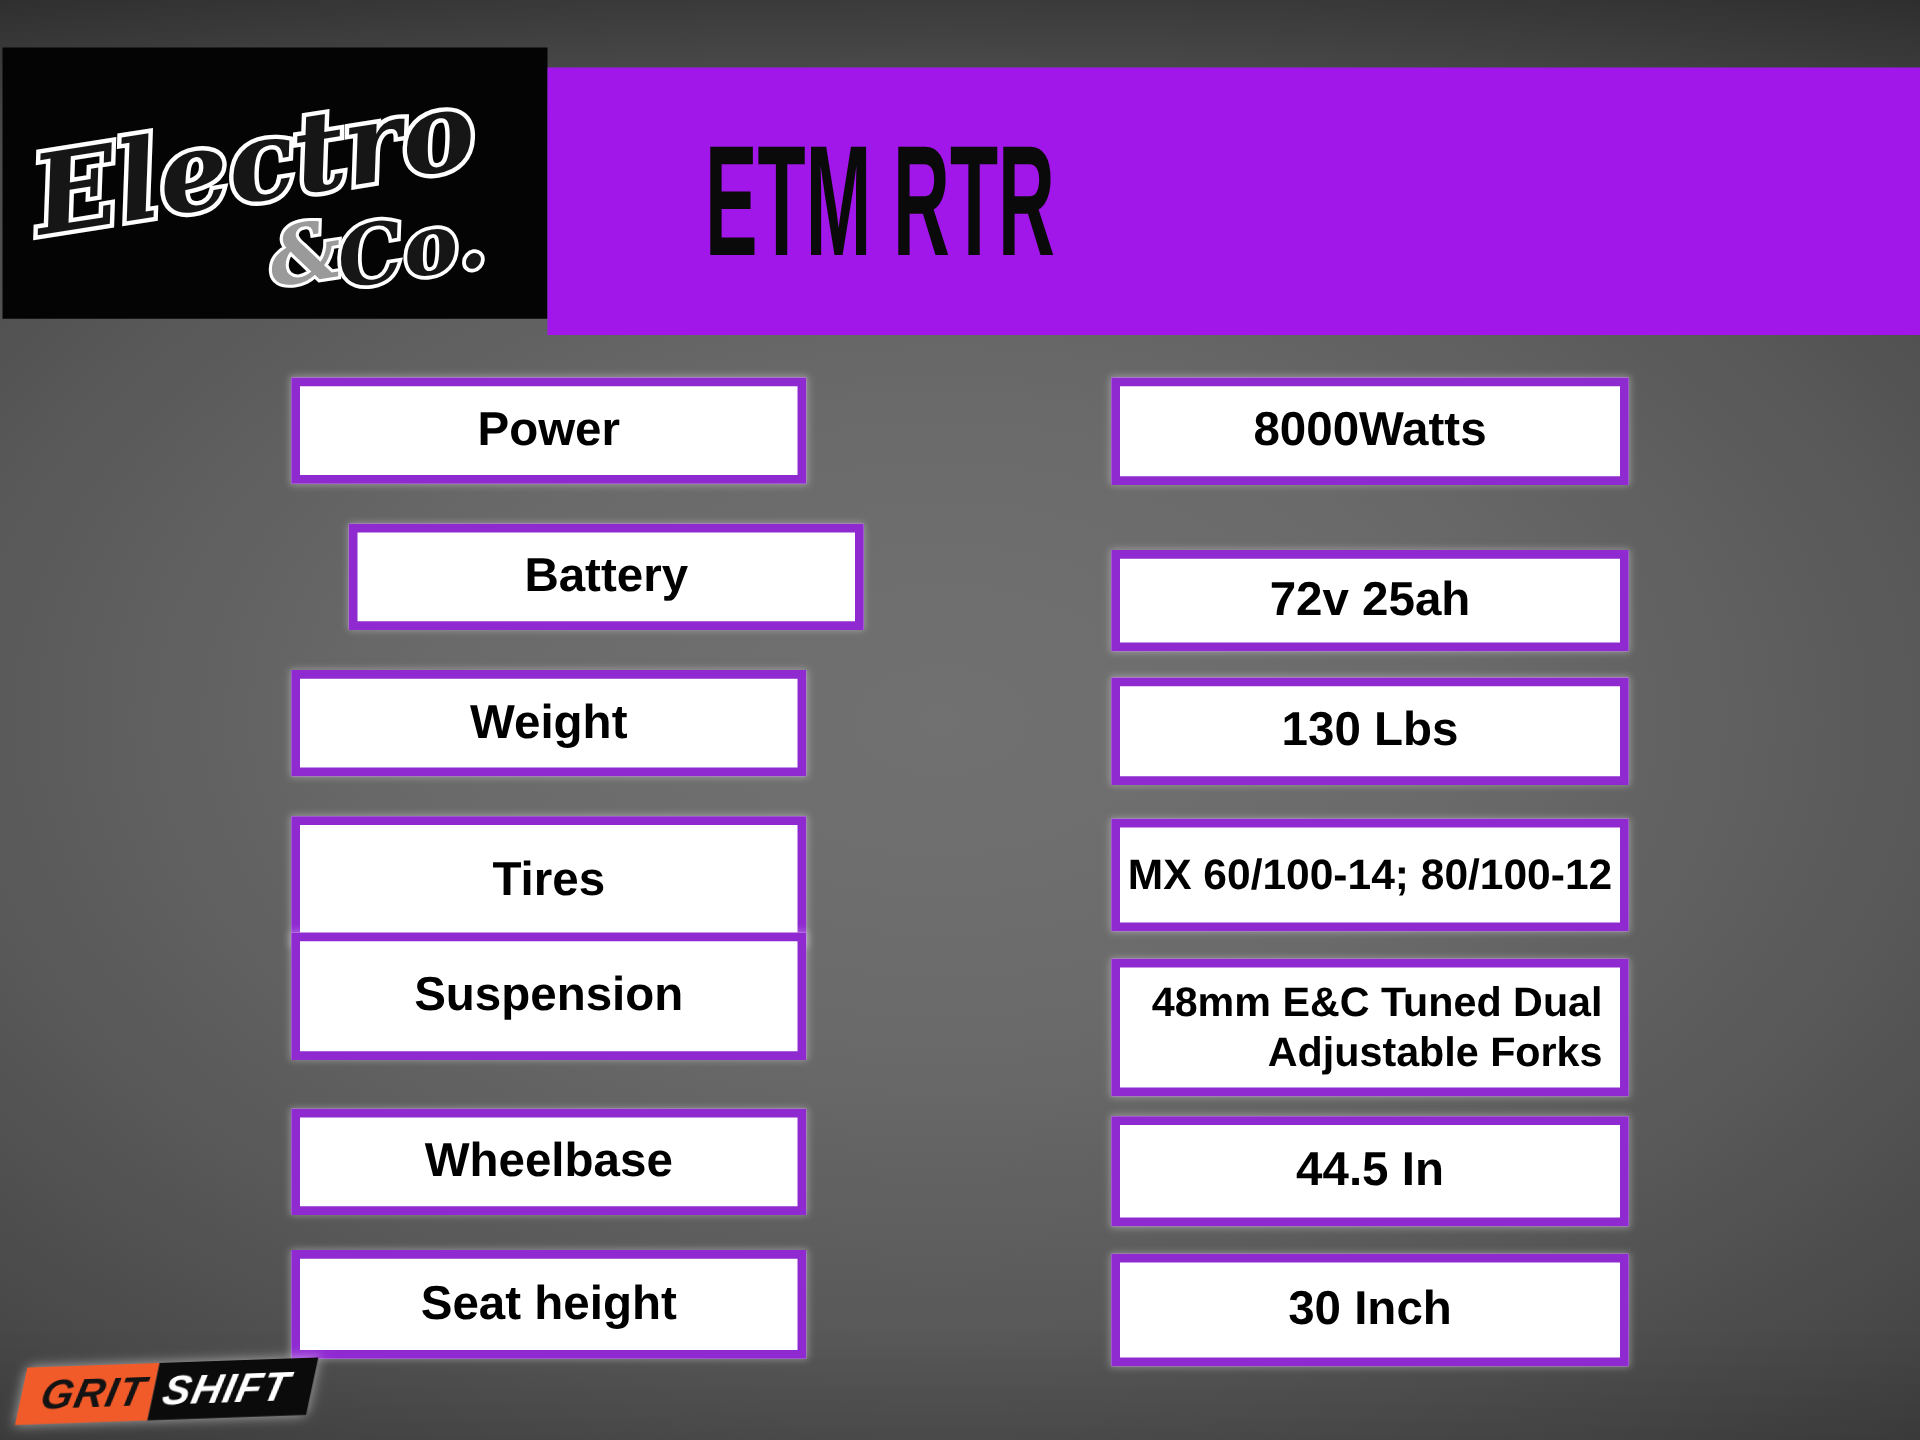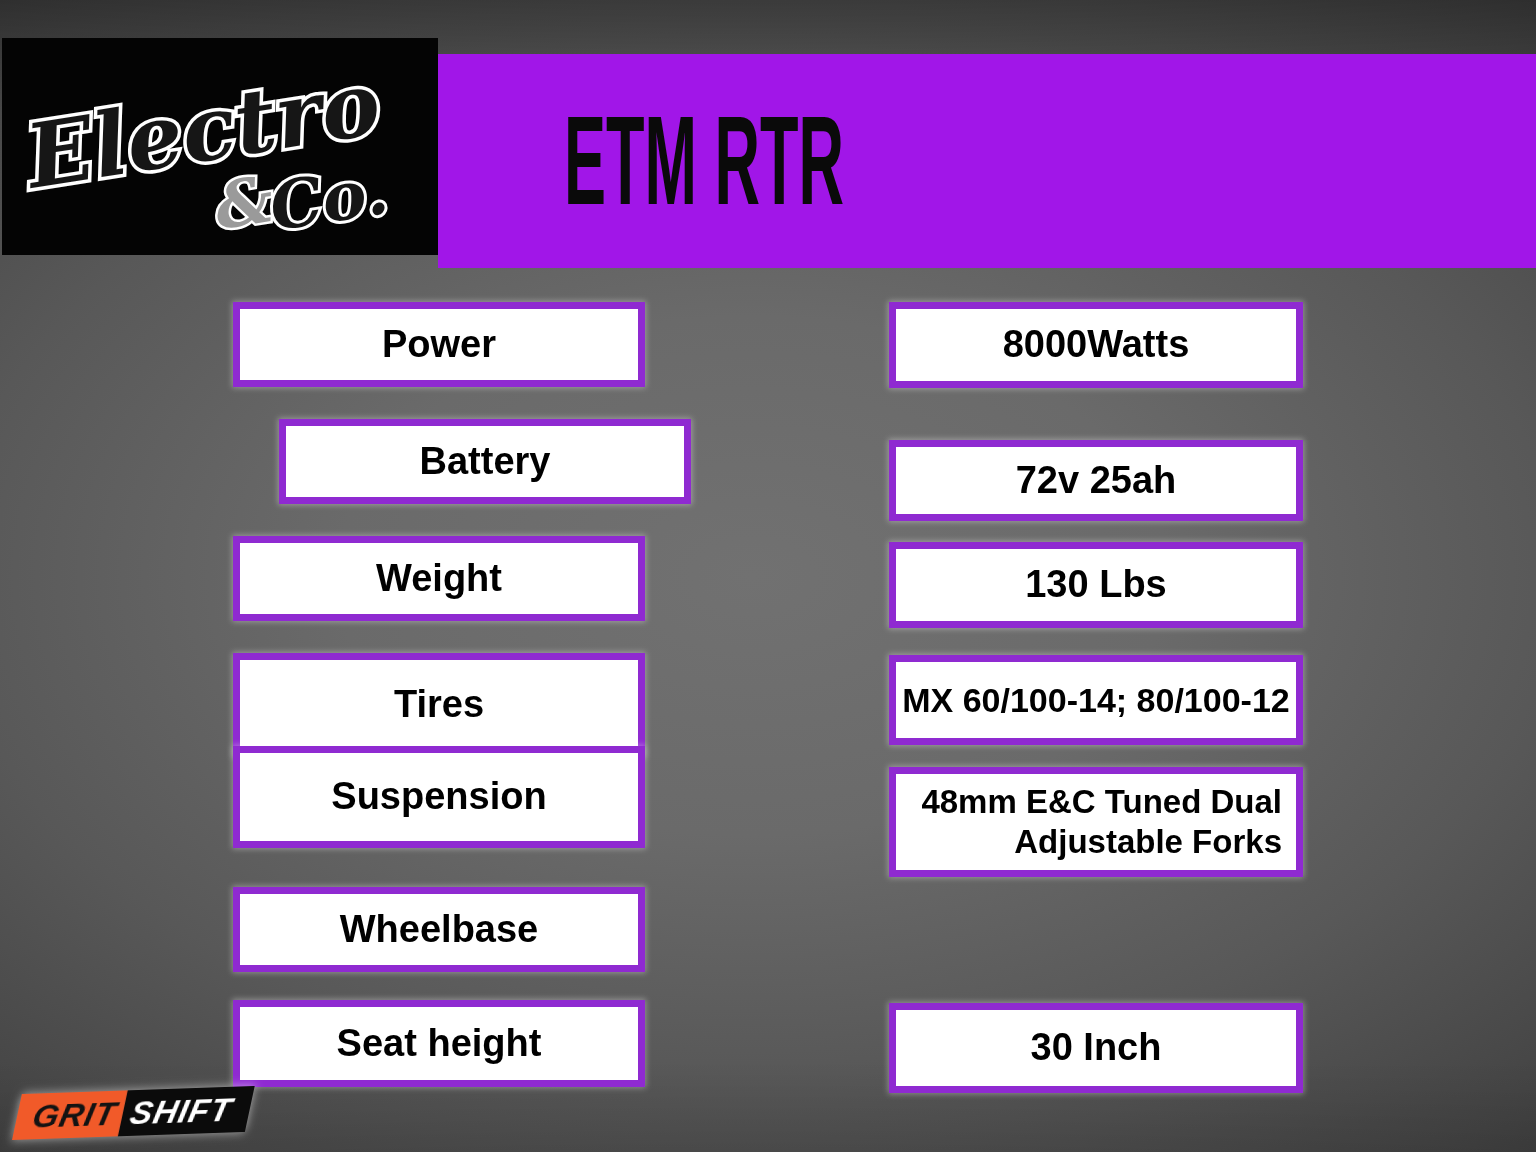--- a/index.html
+++ b/index.html
@@ -105,20 +105,21 @@
   <div class="spec-box label-col r4">Tires</div>
   <div class="spec-box label-col r5">Suspension</div>
   <div class="spec-box label-col r6">Wheelbase</div>
   <div class="spec-box label-col r7">Seat height</div>
 
   <div class="spec-box value-col v1">8000Watts</div>
   <div class="spec-box value-col v2">72v 25ah</div>
   <div class="spec-box value-col v3">130 Lbs</div>
   <div class="spec-box value-col v4">MX 60/100-14; 80/100-12</div>
   <div class="spec-box value-col v5">48mm E&amp;C Tuned Dual Adjustable Forks</div>
+  <div class="spec-box value-col v6">44.5 In</div>
   <div class="spec-box value-col v7">30 Inch</div>
 
   <div class="gritshift">
     <span class="grit">GRIT</span>
     <span class="shift">SHIFT</span>
   </div>
 
 </div>
 
 </body></html>

